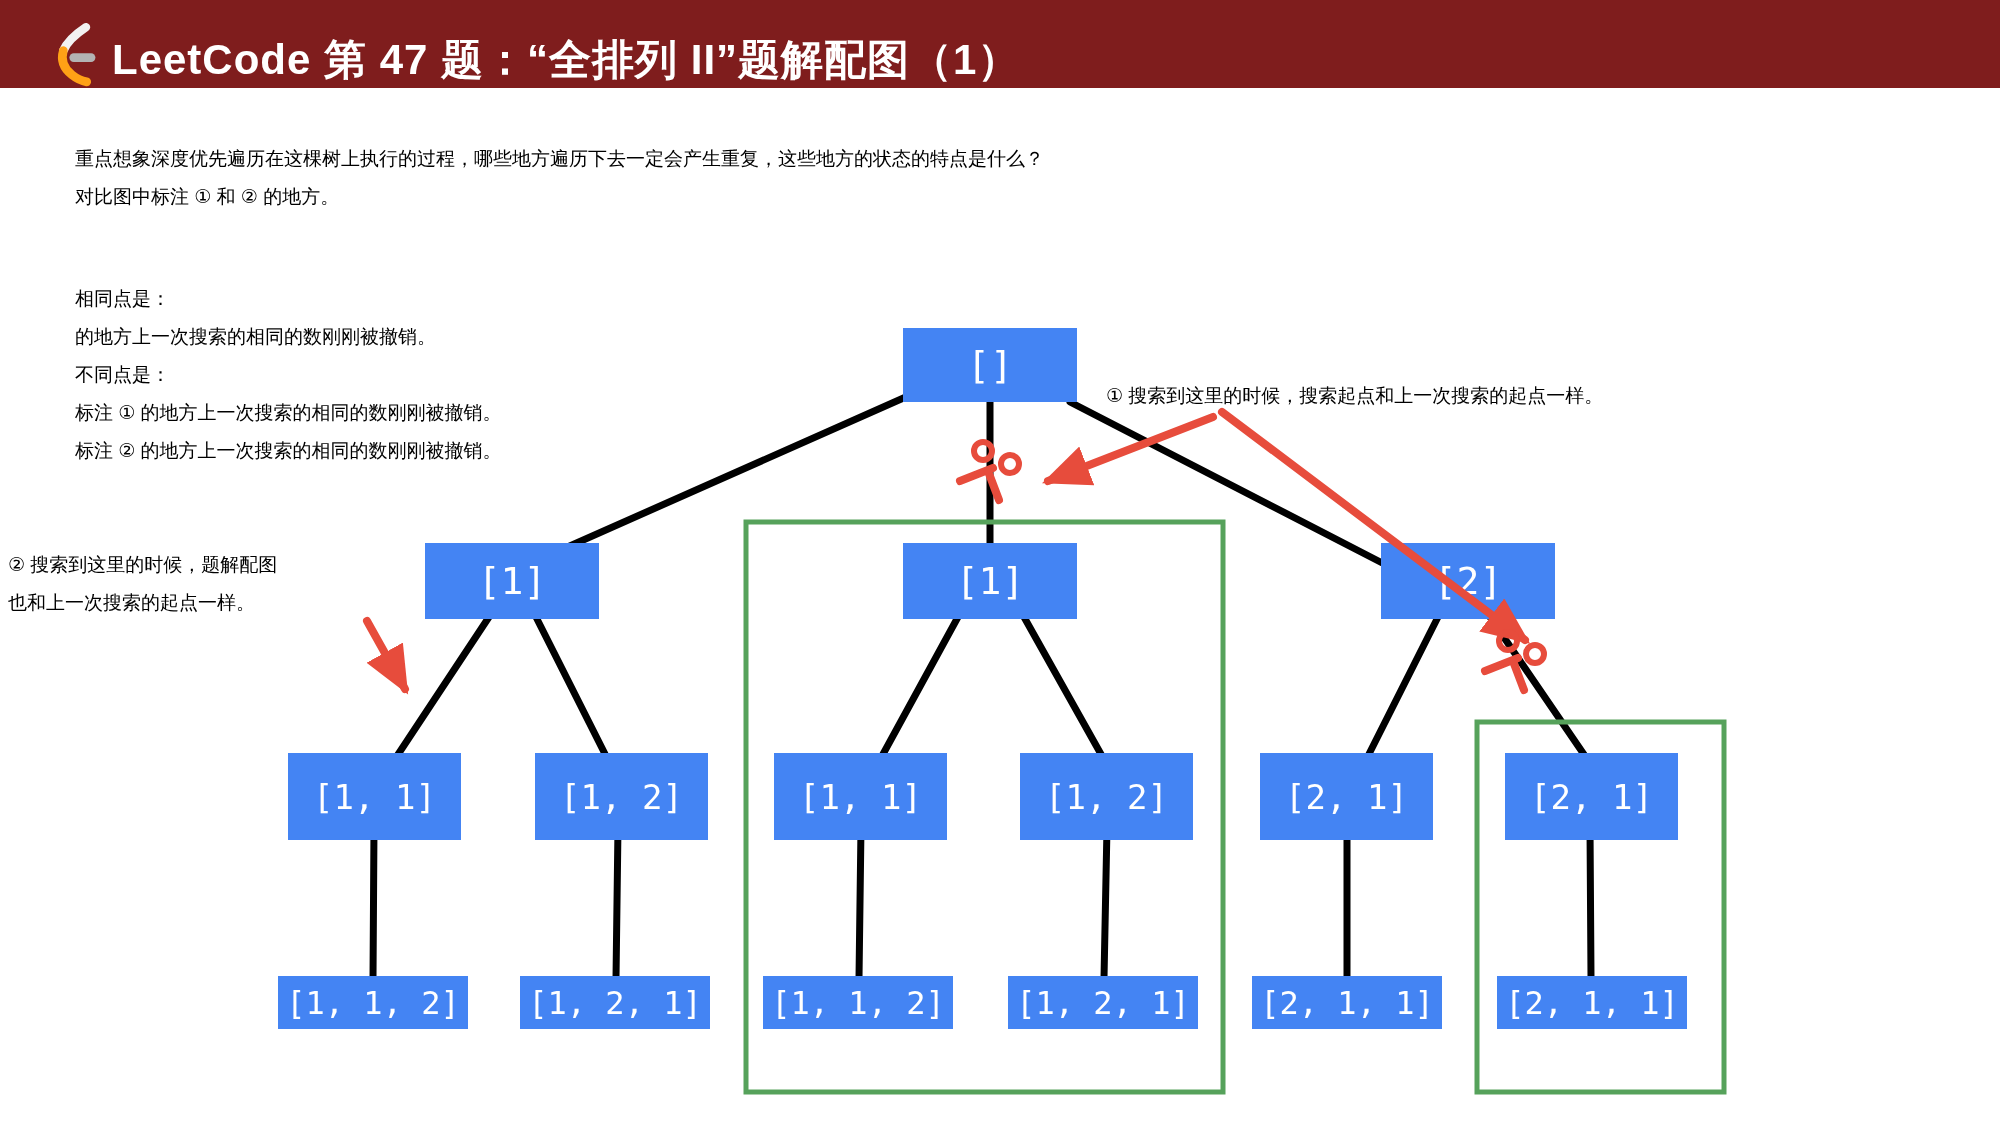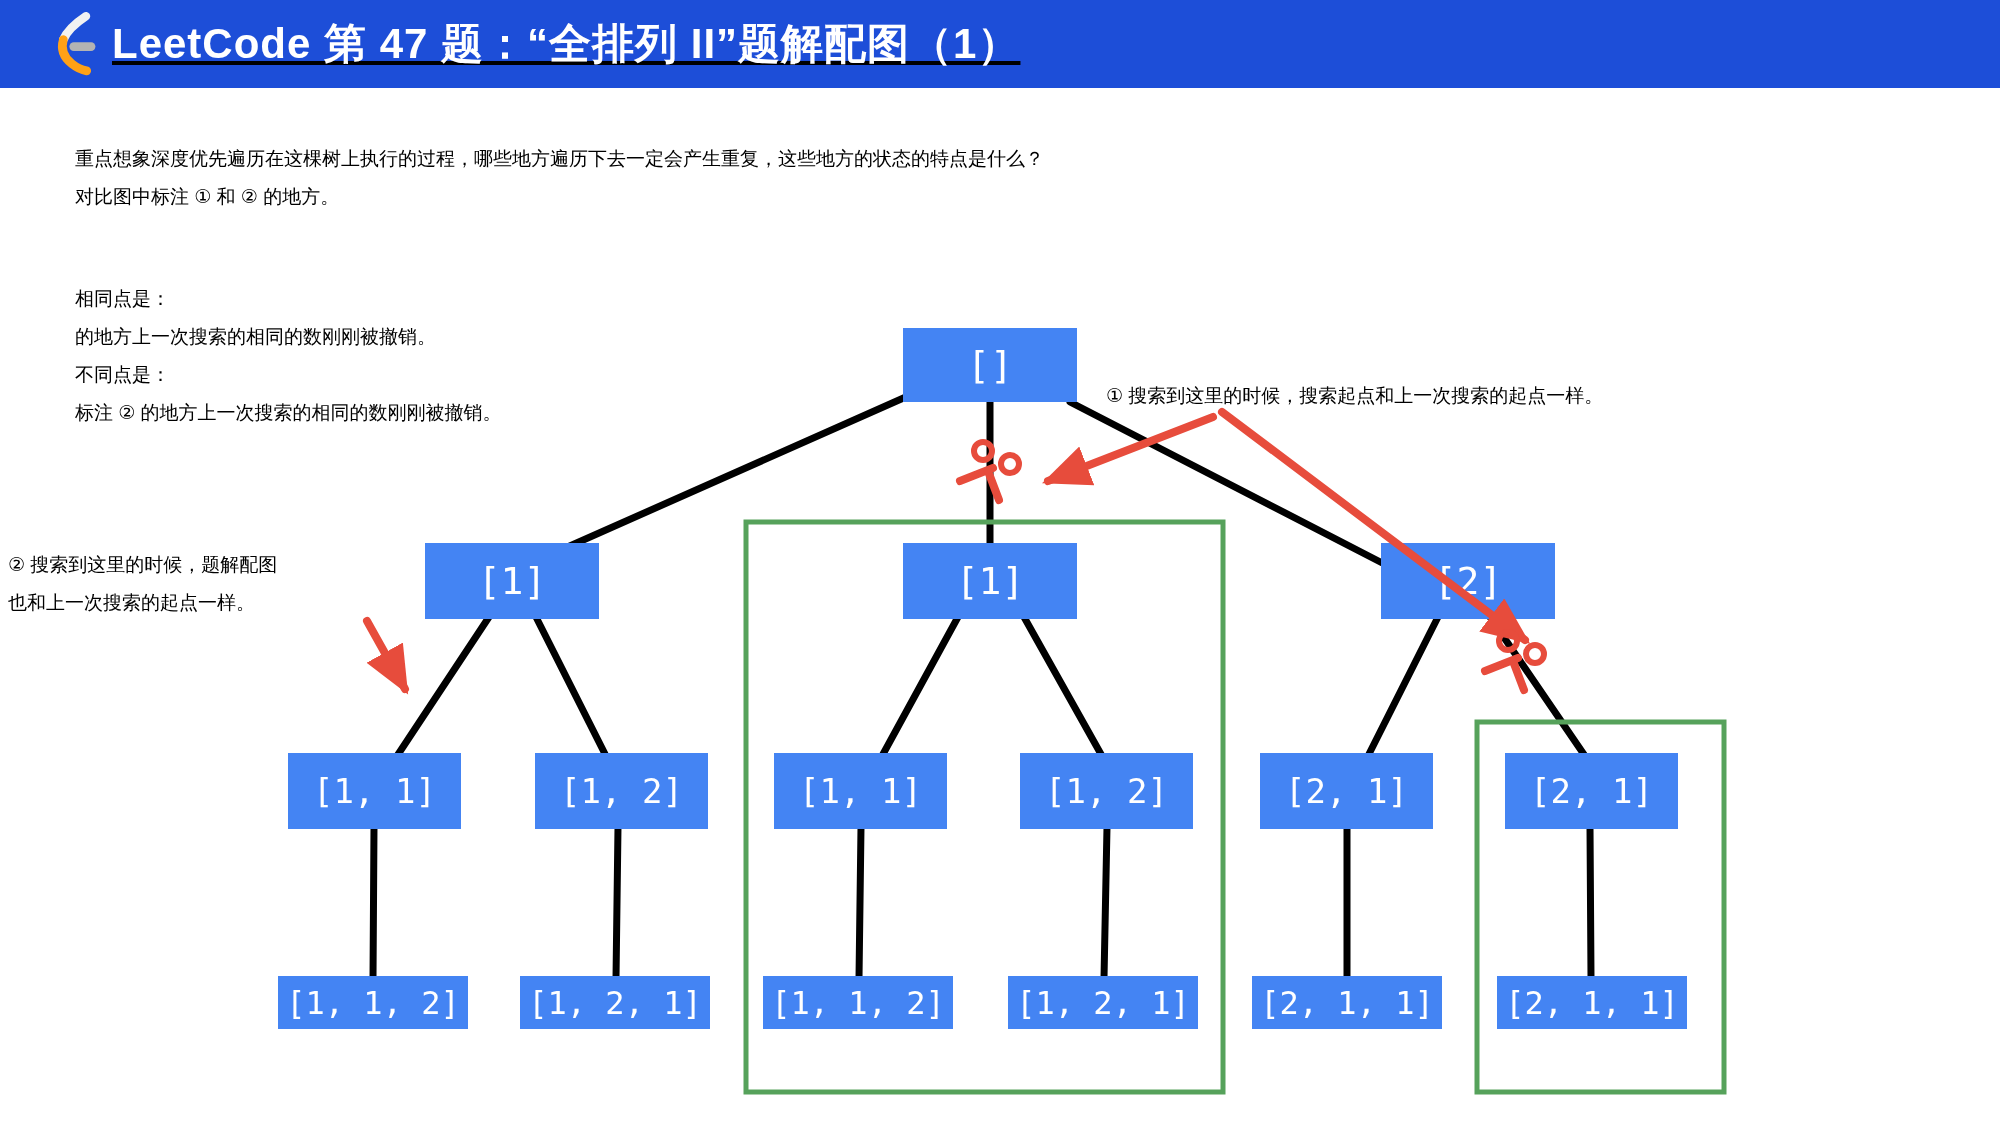--- a/index.html
+++ b/index.html
@@ -5,21 +5,21 @@
   html,body{margin:0;padding:0;}
   body{
     width:2000px;height:1125px;position:relative;overflow:hidden;
     background:#ffffff;
     font-family:"Liberation Sans","DejaVu Sans",sans-serif;
     color:#000;
   }
   
   .header{
     position:absolute;left:0;top:0;width:2000px;height:88px;
-    background:#1d4ed8;display:flex;align-items:center;text-decoration:underline;
+    background:#7f1d1d;display:flex;align-items:flex-end;
   }
   .logo{margin-left:46px;width:52px;height:66px;flex:0 0 auto;}
   .title{
     margin-left:14px;color:#fff;font-size:42px;font-weight:700;
     letter-spacing:1px;white-space:nowrap;
   }
   
   .textblock{position:absolute;font-size:19px;line-height:38px;white-space:nowrap;}
   .tb-intro{left:75px;top:140px;}
   .tb-same{left:75px;top:252px;margin-top:28px;}
@@ -28,21 +28,21 @@
   .tb-ann2{left:8px;top:546px;}
   
   .node{
     position:absolute;background:#4484F3;color:#fff;
     font-family:"DejaVu Sans Mono","Liberation Mono",monospace;
     display:flex;align-items:center;justify-content:center;
     z-index:2;
   }
   .lvl-root,.lvl2{height:74px;width:174px;font-size:38px;}
   .lvl2{height:76px;}
-  .lvl3{height:76px;width:173px;font-size:34px;}
+  .lvl3{height:87px;width:173px;font-size:34px;}
   .lvl4{height:53px;width:190px;font-size:32px;}
   
   svg.layer{position:absolute;left:0;top:0;z-index:1;}
   svg.layer-top{z-index:4;}
 </style>
 </head>
 <body>
 
 <svg class="layer" width="2000" height="1125" viewBox="0 0 2000 1125">
   <g stroke="#000" stroke-width="7" stroke-linecap="round">
@@ -82,20 +82,21 @@
   <div>对比图中标注 ① 和 ② 的地方。</div>
 </div>
 
 <div class="textblock tb-same">
   <div>相同点是：</div>
   <div>的地方上一次搜索的相同的数刚刚被撤销。</div>
 </div>
 
 <div class="textblock tb-diff">
   <div>不同点是：</div>
+  <div>标注 ① 的地方上一次搜索的相同的数刚刚被撤销。</div>
   <div>标注 ② 的地方上一次搜索的相同的数刚刚被撤销。</div>
 </div>
 
 <div class="textblock tb-ann1">① 搜索到这里的时候，搜索起点和上一次搜索的起点一样。</div>
 
 <div class="textblock tb-ann2">
   <div>② 搜索到这里的时候，题解配图</div>
   <div>也和上一次搜索的起点一样。</div>
 </div>
 

